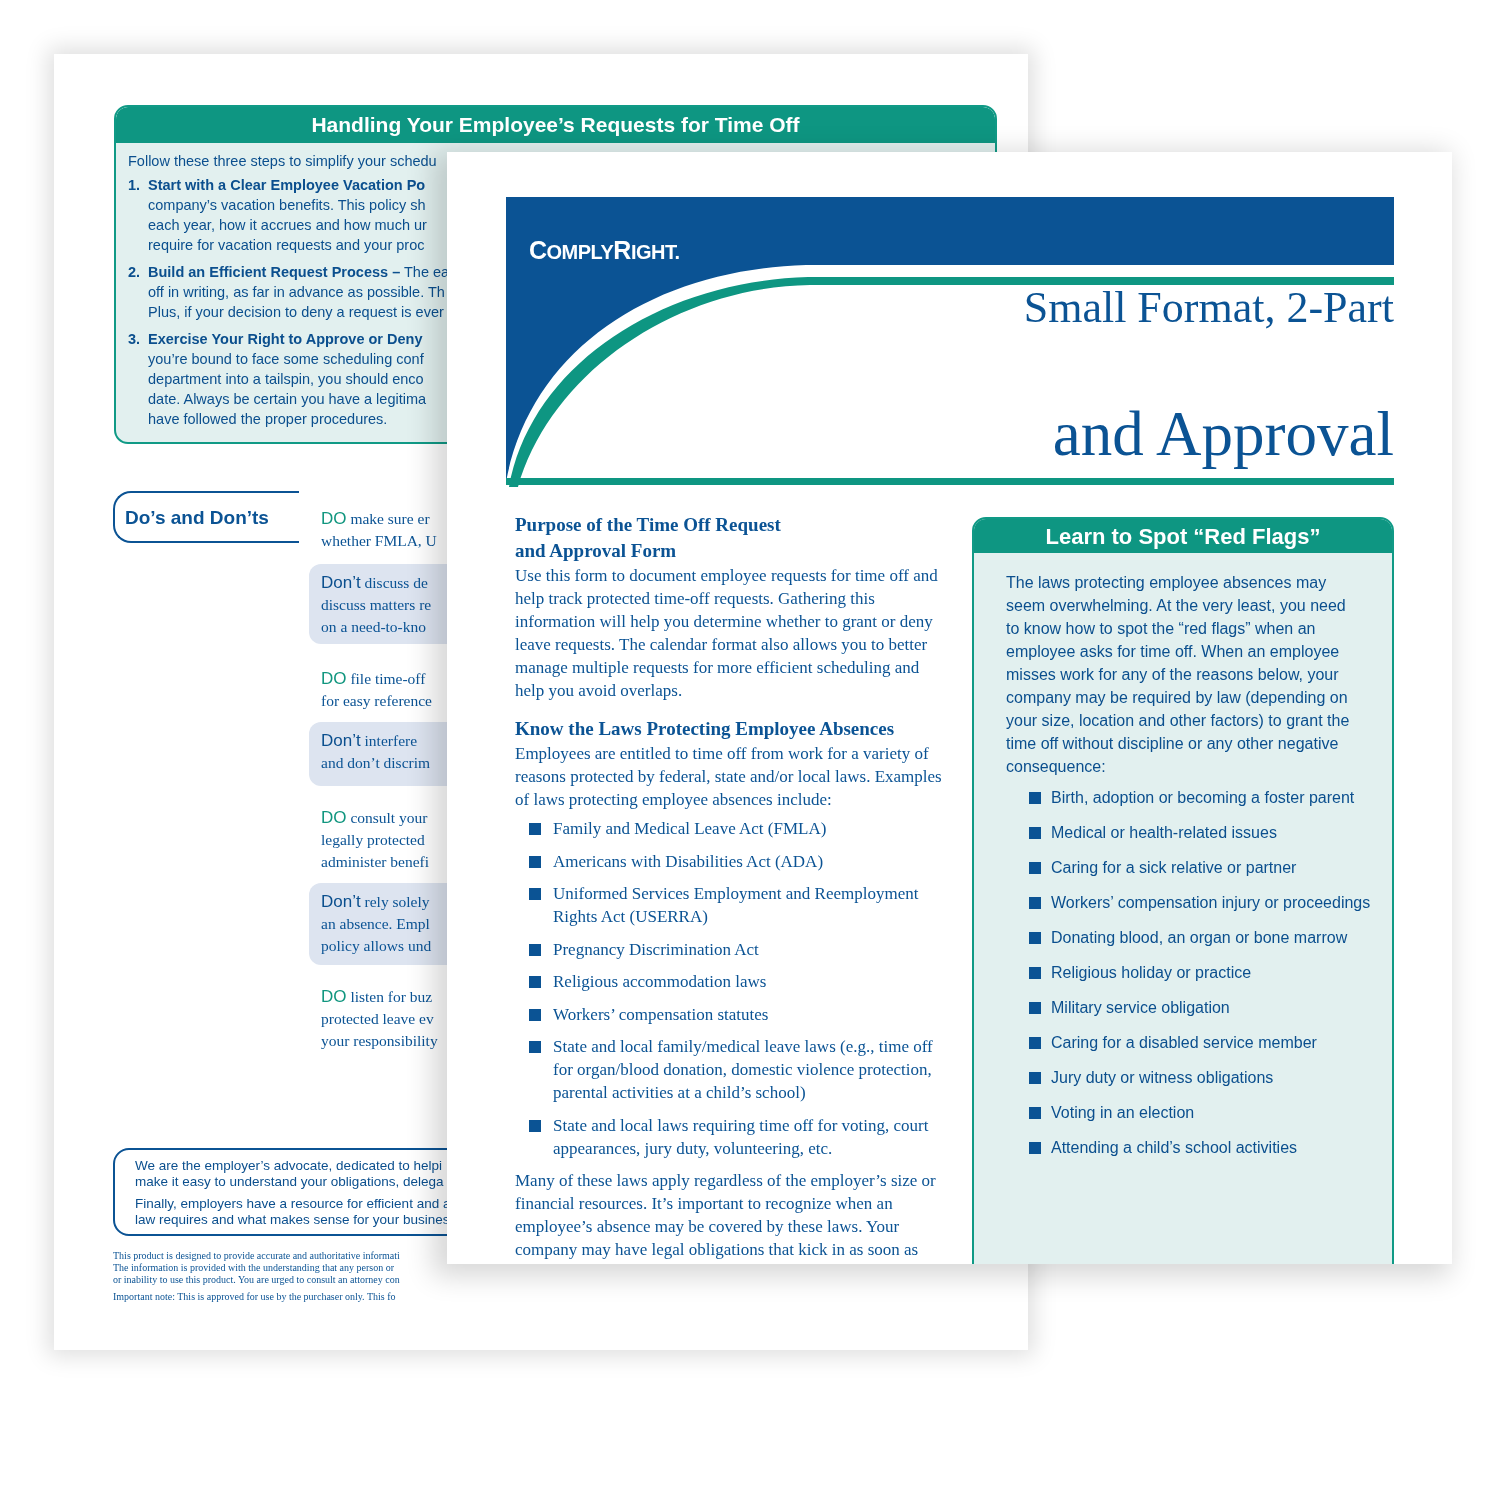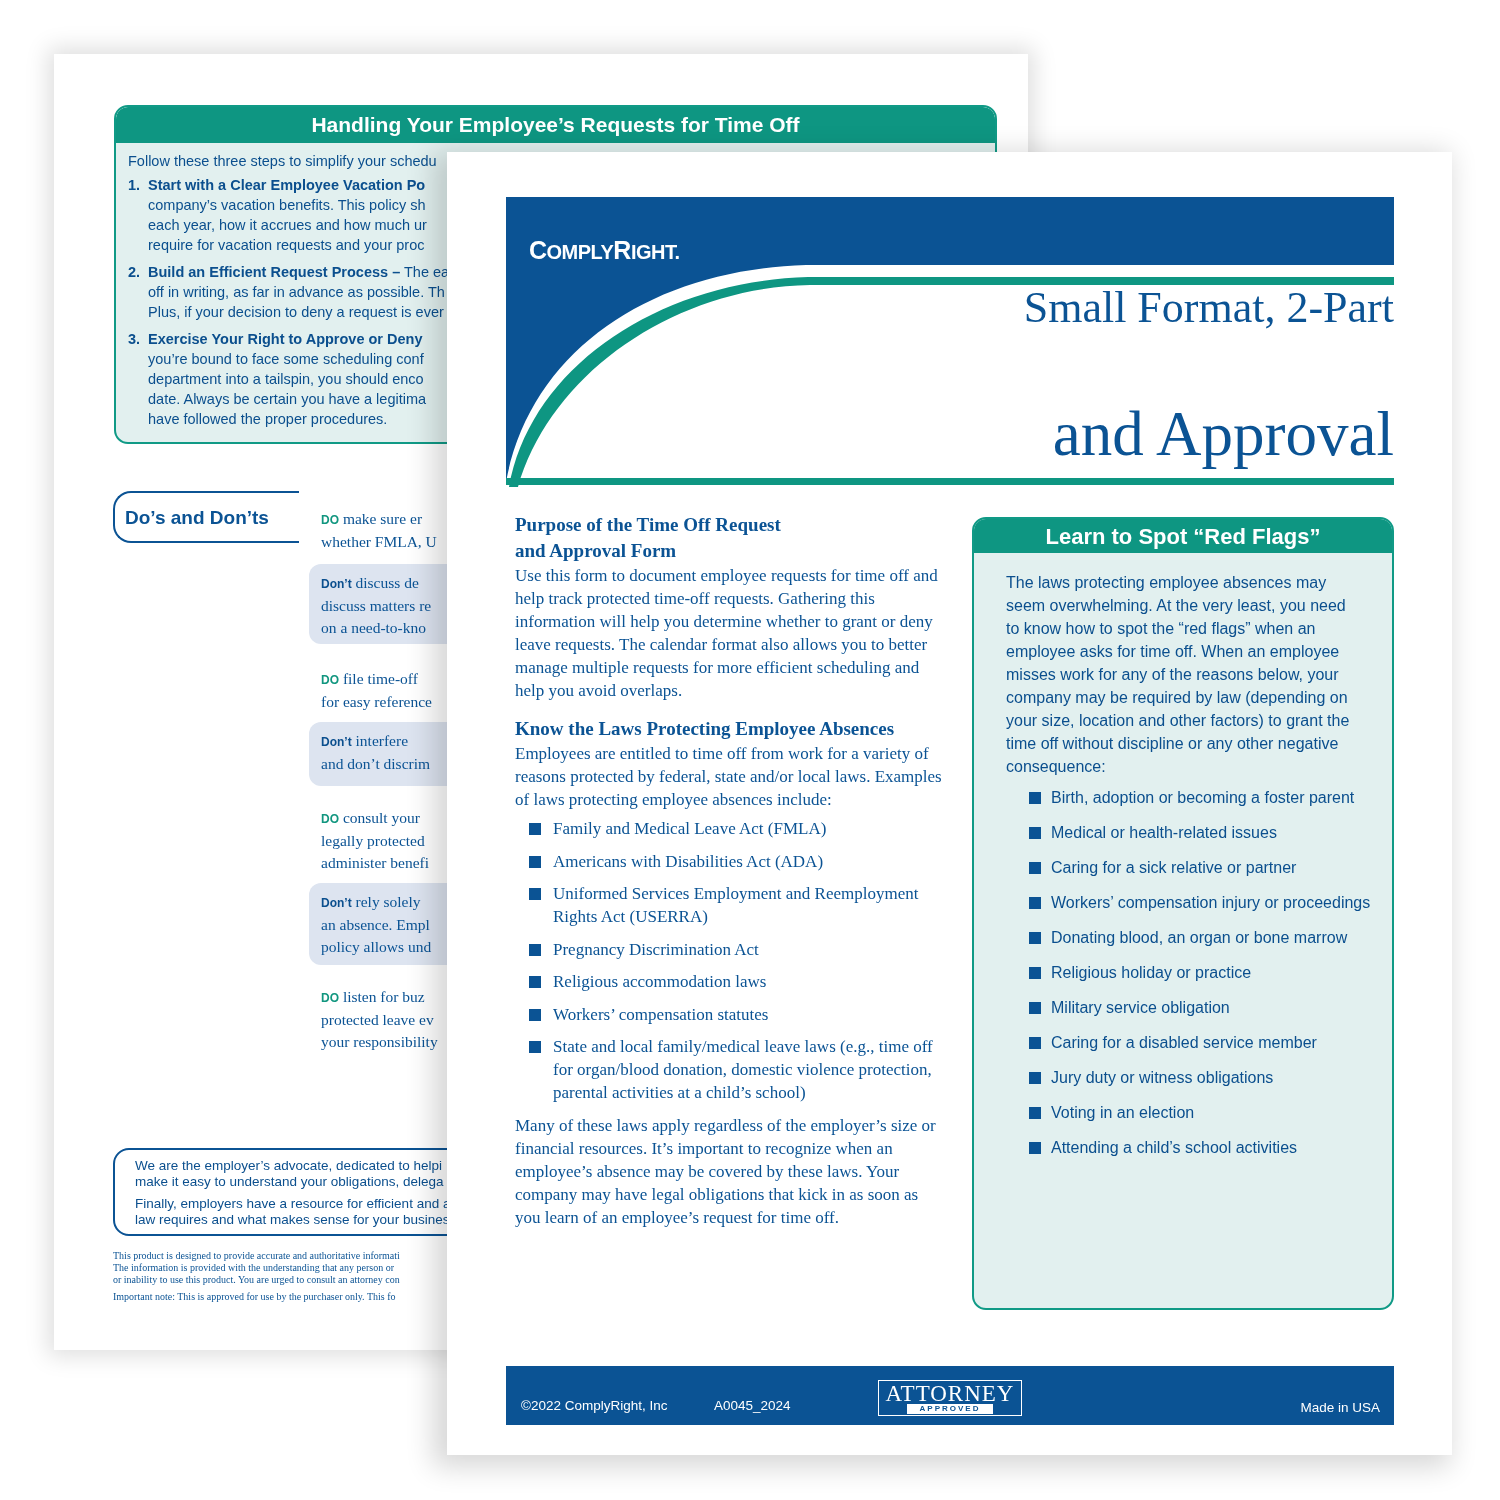--- a/index.html
+++ b/index.html
@@ -4,21 +4,21 @@
 <style>
   * { box-sizing: border-box; margin: 0; padding: 0; }
   html, body { width: 1500px; height: 1500px; background: #ffffff; overflow: hidden; }
   body { position: relative; font-family: "Liberation Sans", sans-serif; color: #0b5394; }
 
   .page {
     position: absolute; background: #ffffff;
     box-shadow: 0 0 22px 6px rgba(0,0,0,0.13);
   }
   .back-page { left: 54px; top: 54px; width: 974px; height: 1296px; overflow: hidden; }
-  .front-page { left: 447px; top: 152px; width: 1005px; height: 1303px; overflow: hidden; box-shadow: -8px 6px 26px 6px rgba(0,0,0,0.16); }
+  .front-page { left: 447px; top: 152px; width: 1005px; height: 1112px; overflow: hidden; box-shadow: -8px 6px 26px 6px rgba(0,0,0,0.16); }
 
   
   .hbox {
     position: absolute; left: 60px; top: 51px; width: 883px; height: 339px;
     border: 2px solid #109a86; border-radius: 14px; background: #e2f0ef; overflow: hidden;
   }
   .hbox-header {
     height: 36px; background: #0e9682; color: #fff; text-align: center;
     font-weight: bold; font-size: 21px; line-height: 36px; border-radius: 12px 12px 0 0;
   }
@@ -29,21 +29,21 @@
   .steps li b { font-weight: bold; }
 
   .dos-tab {
     position: absolute; left: 59px; top: 437px; width: 186px; height: 52px;
     border: 2px solid #0b5394; border-right: none; border-radius: 18px 0 0 18px;
     font-weight: bold; font-size: 19px; color: #0b5394; padding: 14px 0 0 10px;
   }
   .dos-tab::after { content: ""; position: absolute; right: -0px; top: -2px; width: 0; }
   .dos-item { position: absolute; left: 255px; width: 700px; font-family: "Liberation Serif", serif; font-size: 15.5px; line-height: 22px; color: #0b5394; padding: 8px 12px; }
   .dos-item.dont { background: #dde4f0; border-radius: 12px; }
-  .dos-item .k { font-family: "Liberation Sans", sans-serif; font-weight: bold; font-size: 12px; }
+  .dos-item .k { font-family: "Liberation Sans", sans-serif; font-weight: normal; font-size: 17px; }
   .dos-item .k.do { color: #11967f; }
   .dos-item .k.dont-k { color: #0b4f8e; }
 
   .adv-box {
     position: absolute; left: 59px; top: 1094px; width: 880px; height: 88px;
     border: 2px solid #0b5394; border-radius: 16px; padding: 8px 20px;
     font-size: 13.5px; line-height: 16px; color: #0b4f8e;
   }
   .adv-box p { margin-bottom: 6px; }
   .fine { position: absolute; left: 59px; top: 1196px; width: 880px; font-family: "Liberation Serif", serif; font-size: 10px; line-height: 12px; color: #0b5394; }
@@ -200,20 +200,21 @@
     <div class="sec-h" style="margin-top:14px;">Know the Laws Protecting Employee Absences</div>
     <p class="sec-p">Employees are entitled to time off from work for a variety of reasons protected by federal, state and/or local laws. Examples of laws protecting employee absences include:</p>
     <ul class="law-list">
       <li><span class="sq"></span><span>Family and Medical Leave Act (FMLA)</span></li>
       <li><span class="sq"></span><span>Americans with Disabilities Act (ADA)</span></li>
       <li><span class="sq"></span><span>Uniformed Services Employment and Reemployment Rights Act (USERRA)</span></li>
       <li><span class="sq"></span><span>Pregnancy Discrimination Act</span></li>
       <li><span class="sq"></span><span>Religious accommodation laws</span></li>
       <li><span class="sq"></span><span>Workers’ compensation statutes</span></li>
       <li><span class="sq"></span><span>State and local family/medical leave laws (e.g., time off for organ/blood donation, domestic violence protection, parental activities at a child’s school)</span></li>
+      <li><span class="sq"></span><span>State and local laws requiring time off for voting, court appearances, jury duty, volunteering, etc.</span></li>
     </ul>
     <p class="sec-p">Many of these laws apply regardless of the employer’s size or financial resources. It’s important to recognize when an employee’s absence may be covered by these laws. Your company may have legal obligations that kick in as soon as you learn of an employee’s request for time off.</p>
   </div>
 
   <div class="rf-box">
     <div class="rf-header">Learn to Spot “Red Flags”</div>
     <p class="rf-intro">The laws protecting employee absences may seem overwhelming. At the very least, you need to know how to spot the “red flags” when an employee asks for time off.  When an employee misses work for any of the reasons below, your company may be required by law (depending on your size, location and other factors) to grant the time off without discipline or any other negative consequence:</p>
     <ul class="rf-list">
       <li><span class="sq"></span><span>Birth, adoption or becoming a foster parent</span></li>
       <li><span class="sq"></span><span>Medical or health-related issues</span></li>

